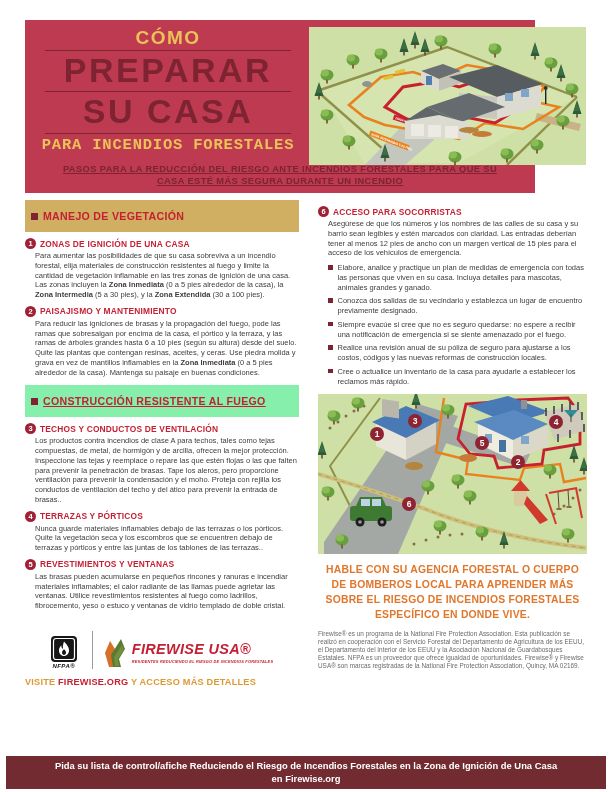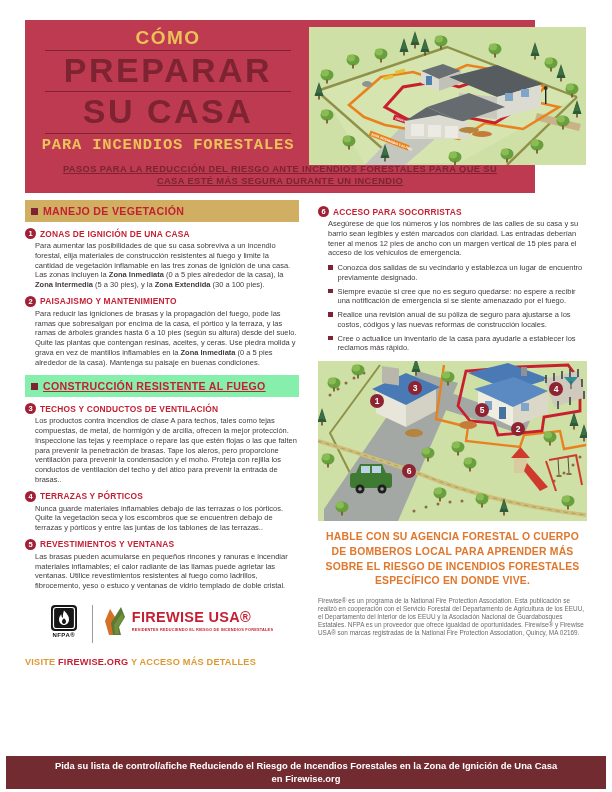--- a/index.html
+++ b/index.html
@@ -14,21 +14,21 @@
   .big-title{color:#7d2331;font-weight:bold;font-size:34px;letter-spacing:2.5px;line-height:1.04;}
   .subtitle{color:#ecc258;font-weight:bold;font-size:15.5px;letter-spacing:.8px;margin-top:2px;font-family:Liberation Mono, monospace;}
   .hero-art{position:absolute;left:284px;top:7px;width:277px;height:138px;}
   .tagline{position:absolute;left:0;bottom:5px;width:100%;text-align:center;color:#7d2331;font-weight:bold;font-size:9.3px;letter-spacing:.4px;line-height:1.35;padding:0 28px;box-sizing:border-box;text-decoration:underline;}
 
   
   .col{position:absolute;top:200px;}
   .col-left{left:25px;width:274px;}
   .col-right{left:318px;width:269px;}
 
-  .section-bar{display:flex;align-items:center;height:22px;padding-left:6px;box-sizing:border-box;font-weight:bold;font-size:10.6px;color:#c41f33;letter-spacing:.3px;}
+  .section-bar{display:flex;align-items:center;height:32px;padding-left:6px;box-sizing:border-box;font-weight:bold;font-size:10.6px;color:#c41f33;letter-spacing:.3px;}
   .bar-tan{background:#d0ae62;}
   .bar-orange{background:#86efac;text-decoration:underline;}
   .sq{width:7px;height:7px;background:#7d2331;margin-right:5px;flex:0 0 auto;}
 
   .step{margin-top:6px;}
   .step-head{display:flex;align-items:center;margin-bottom:2px;}
   .badge{width:11px;height:11px;border-radius:50%;background:#a02136;color:#fff;font-weight:bold;font-size:7.5px;line-height:11px;text-align:center;margin-right:4px;flex:0 0 auto;}
   .step-title{color:#c41f33;font-weight:bold;font-size:8.4px;letter-spacing:.2px;}
   .step-body{margin:0 0 0 10px;color:#403c3b;font-size:7.5px;line-height:1.3;}
   .step-body b{color:#403c3b;}
@@ -36,21 +36,21 @@
   .bullet-list{margin-top:5px;}
   .bullet{display:flex;margin:4px 0 0 10px;}
   .bullet .bsq{width:4.5px;height:4.5px;background:#7d2331;margin:2px 5px 0 0;flex:0 0 auto;}
   .bullet p{margin:0;color:#403c3b;font-size:7.5px;line-height:1.3;}
 
   .hood-art{display:block;width:269px;height:160px;margin-top:8px;}
   .cta{margin-top:9px;color:#e0772c;font-weight:bold;font-size:10.4px;line-height:1.42;text-align:center;letter-spacing:.2px;}
   .legal{margin-top:8px;color:#6b6b6b;font-size:6.4px;line-height:1.25;}
 
   
-  .logos{display:flex;align-items:flex-start;justify-content:center;margin-top:14px;height:44px;}
+  .logos{display:flex;align-items:flex-end;justify-content:center;margin-top:14px;height:44px;font-style:italic;}
   .nfpa{display:flex;flex-direction:column;align-items:center;margin-right:7px;}
   .nfpa-label{font-weight:bold;font-size:6px;color:#111;letter-spacing:.5px;margin-top:1px;}
   .logo-div{width:1px;height:38px;background:#9a9a9a;margin:0 8px;}
   .fw-wrap{display:flex;align-items:center;}
   .fw-text{margin-left:5px;}
   .fw-name{color:#c41f33;font-weight:bold;font-size:14.5px;letter-spacing:.3px;line-height:1;}
   .fw-tag{color:#c41f33;font-size:3.9px;font-weight:bold;margin-top:2px;letter-spacing:.2px;}
   .visit-line{margin-top:8px;font-weight:bold;font-size:9.2px;letter-spacing:.2px;}
   .visit-gold{color:#dd9a33;}
   .visit-red{color:#c41f33;}
@@ -270,20 +270,24 @@
       <div class="step-head">
         <span class="badge">6</span>
         <span class="step-title">ACCESO PARA SOCORRISTAS</span>
       </div>
       <p class="step-body"><span>Asegúrese de que los números y los nombres de las calles de su casa y su barrio sean legibles y estén marcados con claridad. Las entradas deberían tener al menos 12 pies de ancho con un margen vertical de 15 pies para el acceso de los vehículos de emergencia.</span></p>
     </div>
 
     <div class="bullet-list">
       <div class="bullet">
           <span class="bsq"></span>
+          <p>Elabore, analice y practique un plan de medidas de emergencia con todas las personas que viven en su casa. Incluya detalles para mascotas, animales grandes y ganado.</p>
+        </div>
+      <div class="bullet">
+          <span class="bsq"></span>
           <p>Conozca dos salidas de su vecindario y establezca un lugar de encuentro previamente designado.</p>
         </div>
       <div class="bullet">
           <span class="bsq"></span>
           <p>Siempre evacúe si cree que no es seguro quedarse: no espere a recibir una notificación de emergencia si se siente amenazado por el fuego.</p>
         </div>
       <div class="bullet">
           <span class="bsq"></span>
           <p>Realice una revisión anual de su póliza de seguro para ajustarse a los costos, códigos y las nuevas reformas de construcción locales.</p>
         </div>

